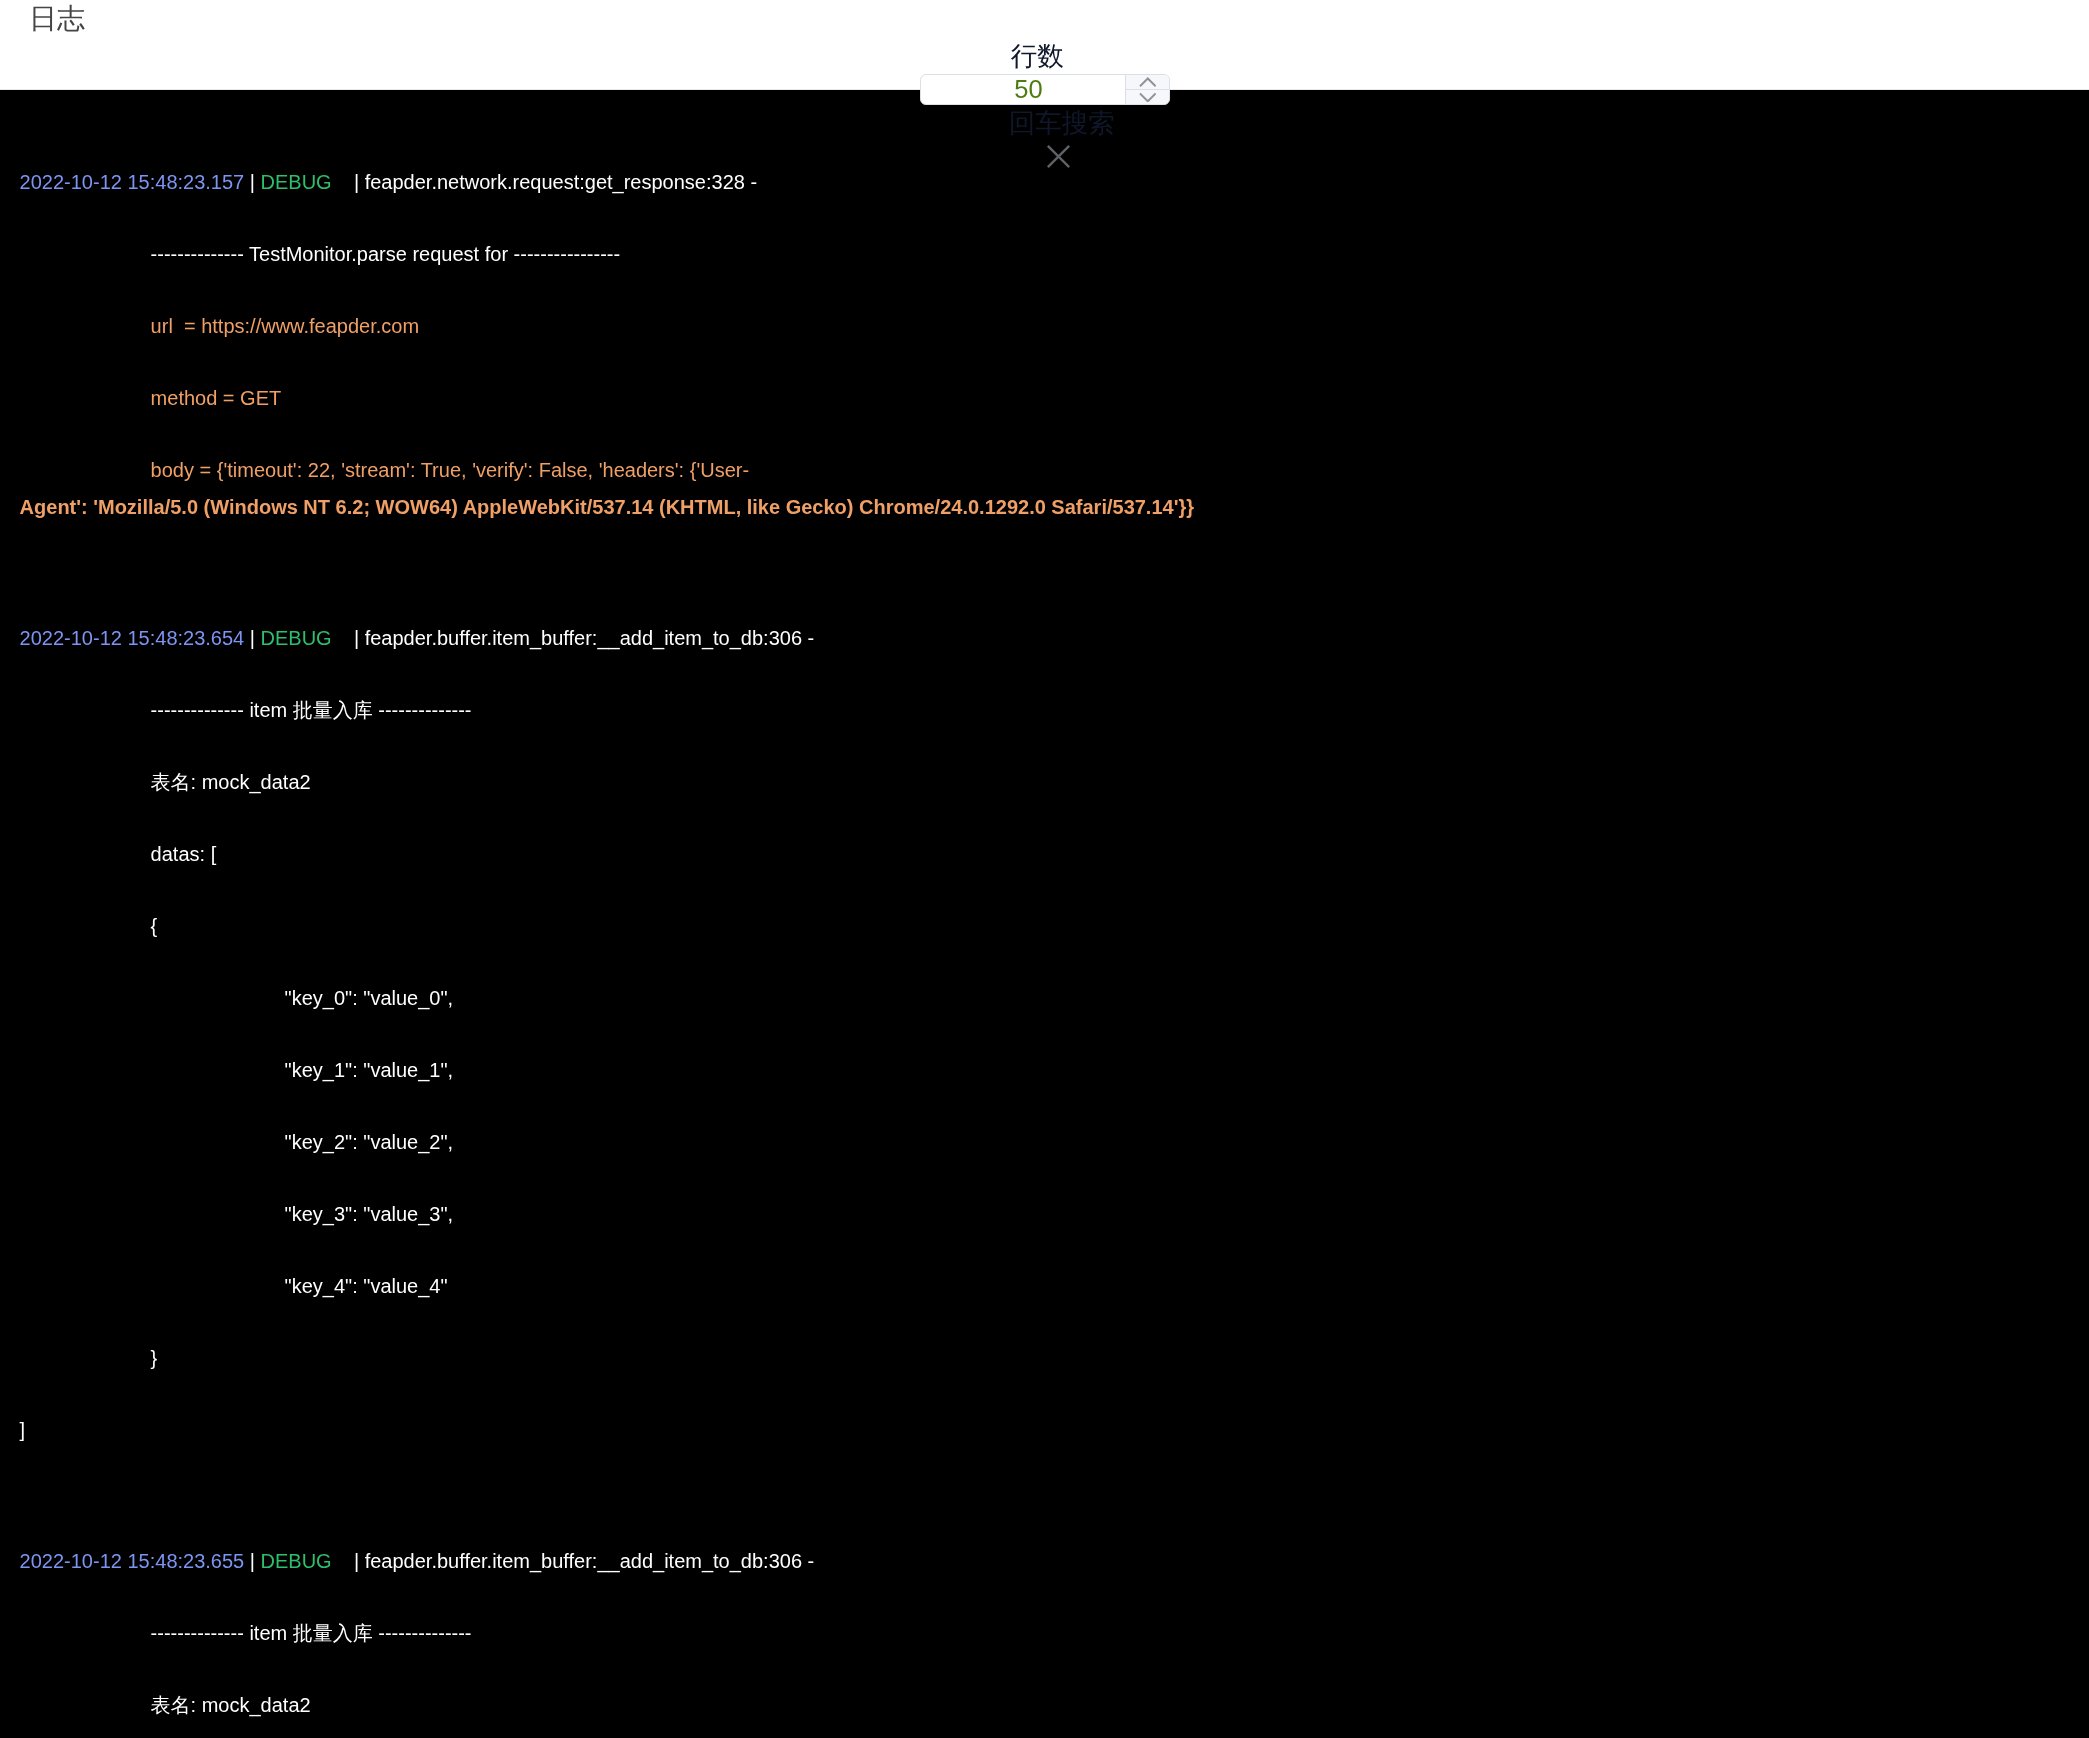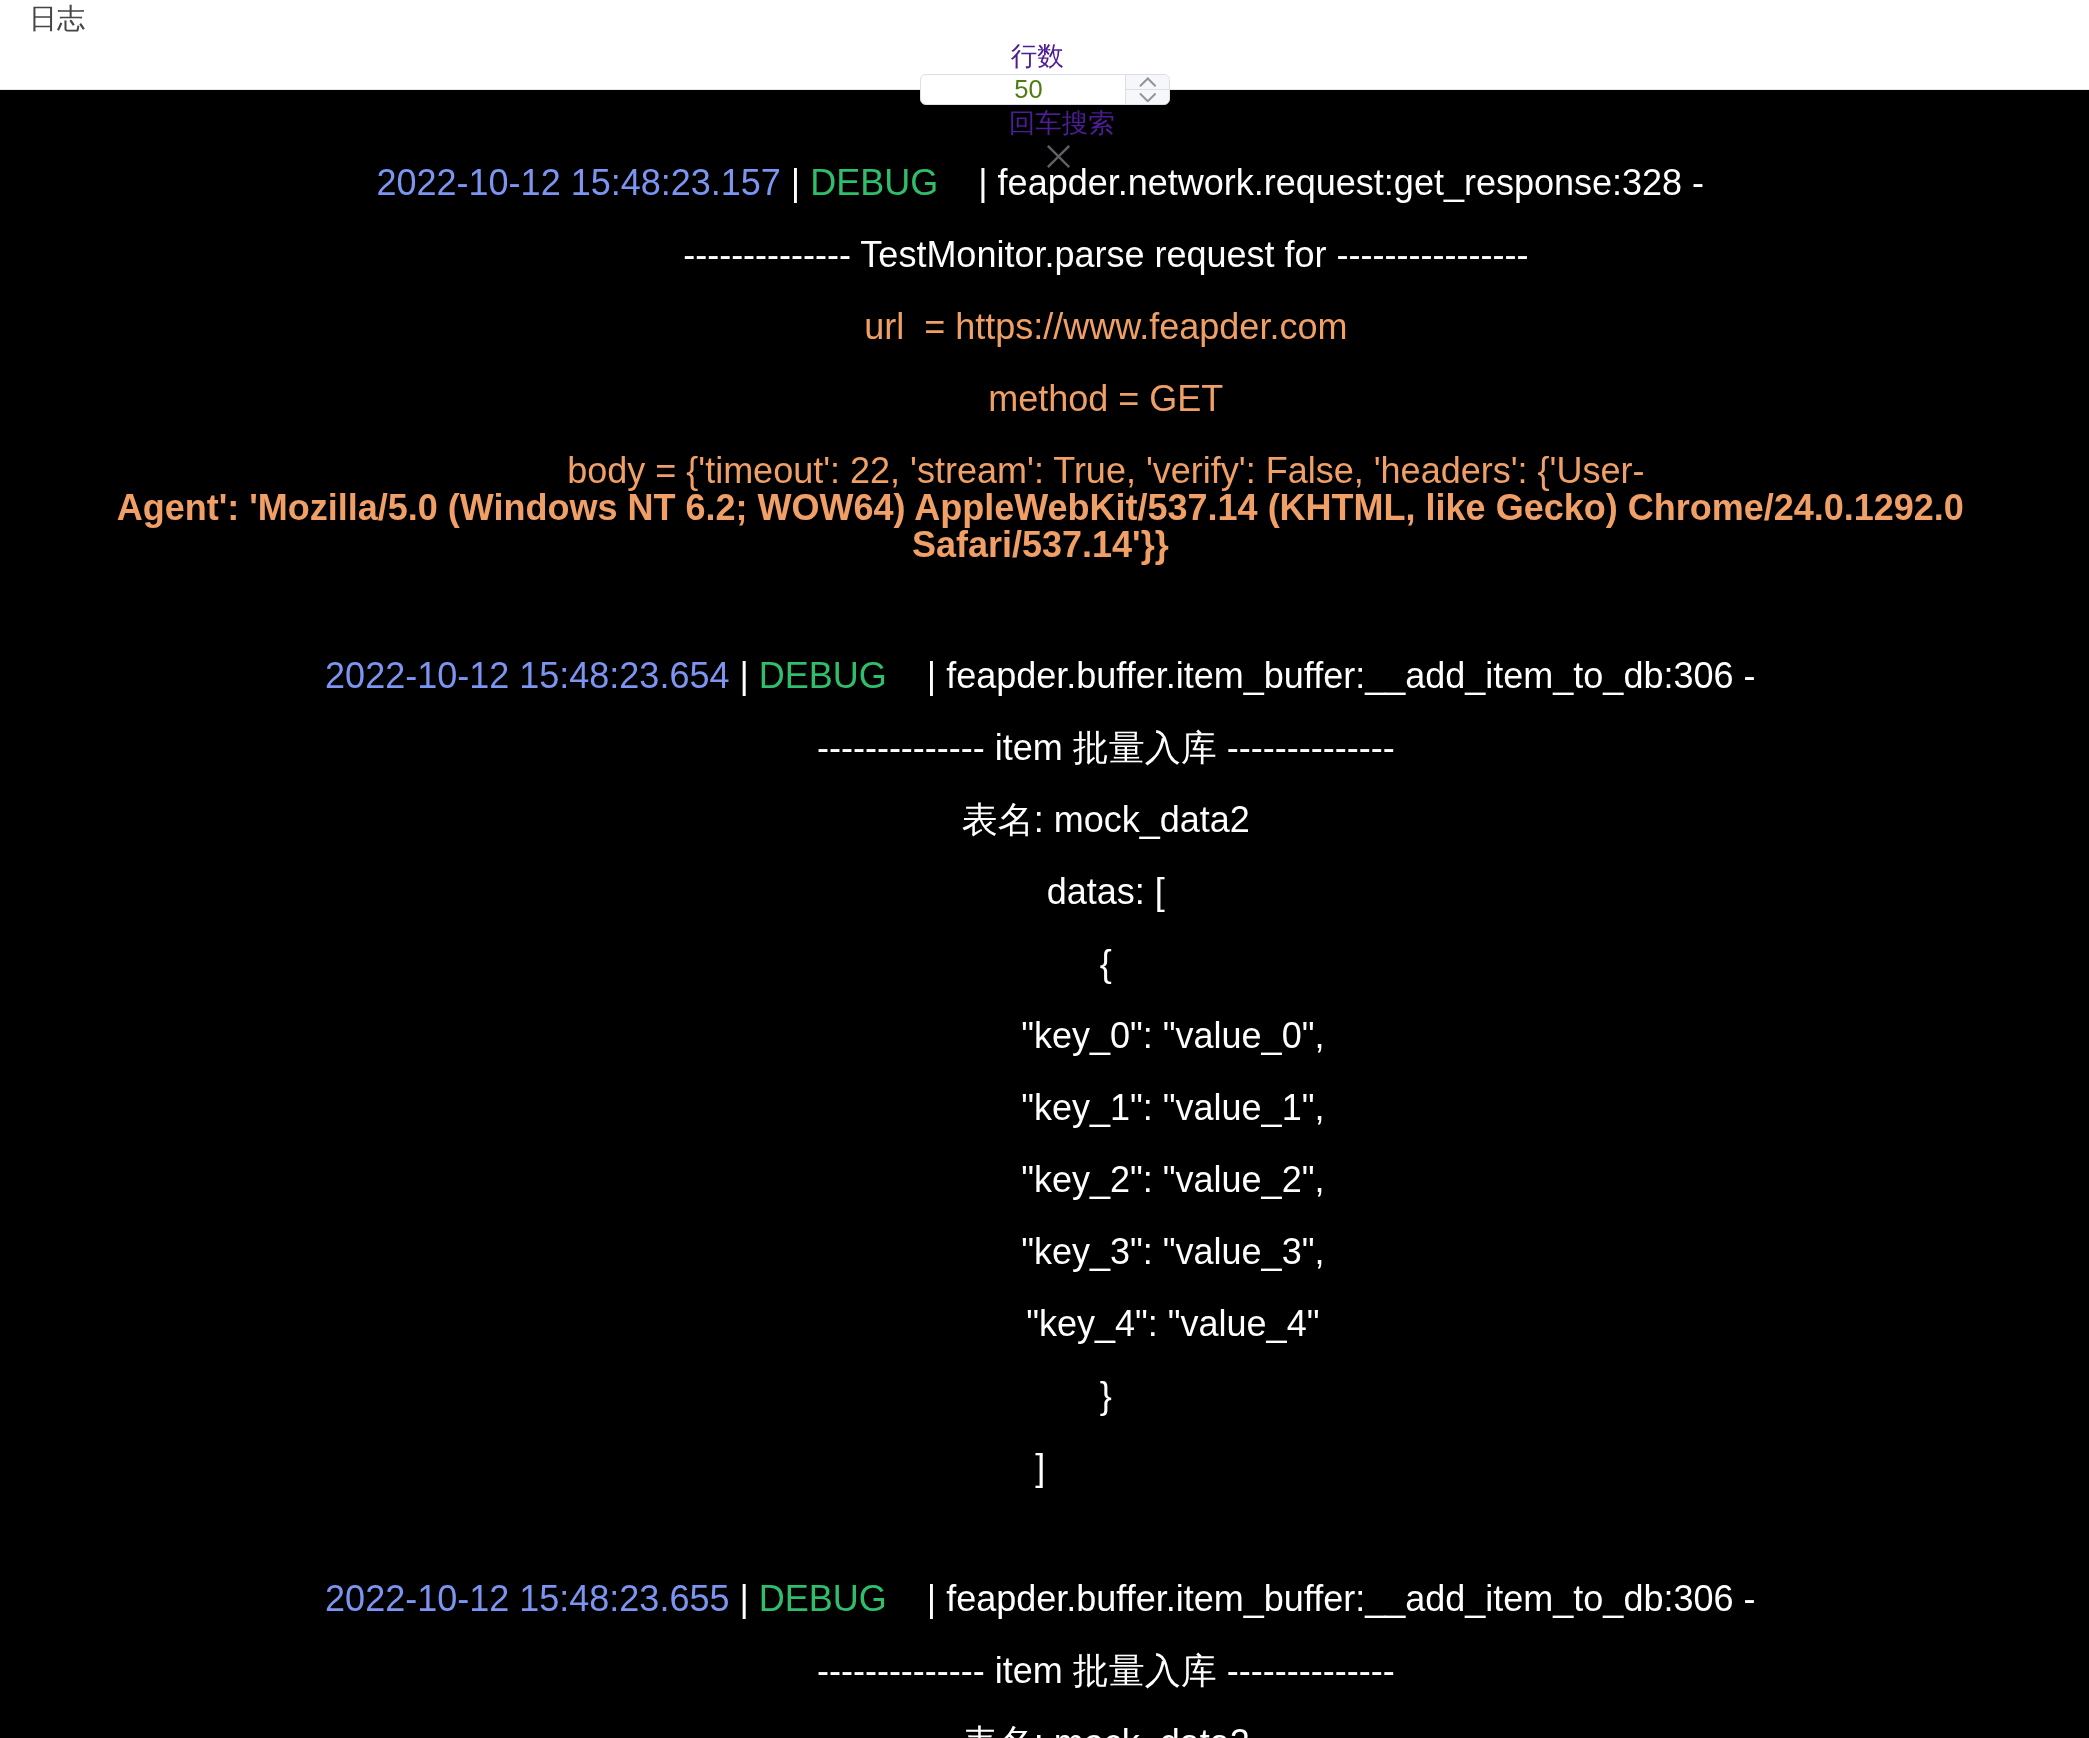--- a/index.html
+++ b/index.html
@@ -23,21 +23,21 @@
     padding: 0 29px 0 29px;
     flex-direction: column;
   }
   .topbar .title {
     font-size: 28px;
     color: #454545;
     margin-right: auto;
   }
   .topbar .label {
     font-size: 26.5px;
-    color: #4c1d95;
+    color: #0f172a;
     white-space: nowrap;
   }
   .rows-label { margin-right: 15.7px; }
   .filter-label { margin-left: 49px; margin-right: 15.7px; }
 
   .number-input {
     position: relative;
     width: 250px;
     height: 53px;
     border: 1px solid #dcdfe6;
@@ -109,24 +109,23 @@
   }
 
   
   .log {
     box-sizing: border-box;
     width: 100%;
     height: calc(100% - 90px);
     background: var(--c-bg, #000000);
     overflow: hidden;
     padding: 74px 29px 0 19.6px;
-    font-size: 36px;
+    font-size: 20px;
     white-space: pre-wrap;
     word-break: break-word;
-    text-align: center;
   }
   .entry + .entry { margin-top: 94px; }
   .line {
     line-height: 37px;
     min-height: 37px;
     margin-bottom: 35px;
   }
   .line.cont { margin-top: -35px; font-weight: bold; }
   .line.i1 { padding-left: 131px; }
   .line.i2 { padding-left: 265px; }

